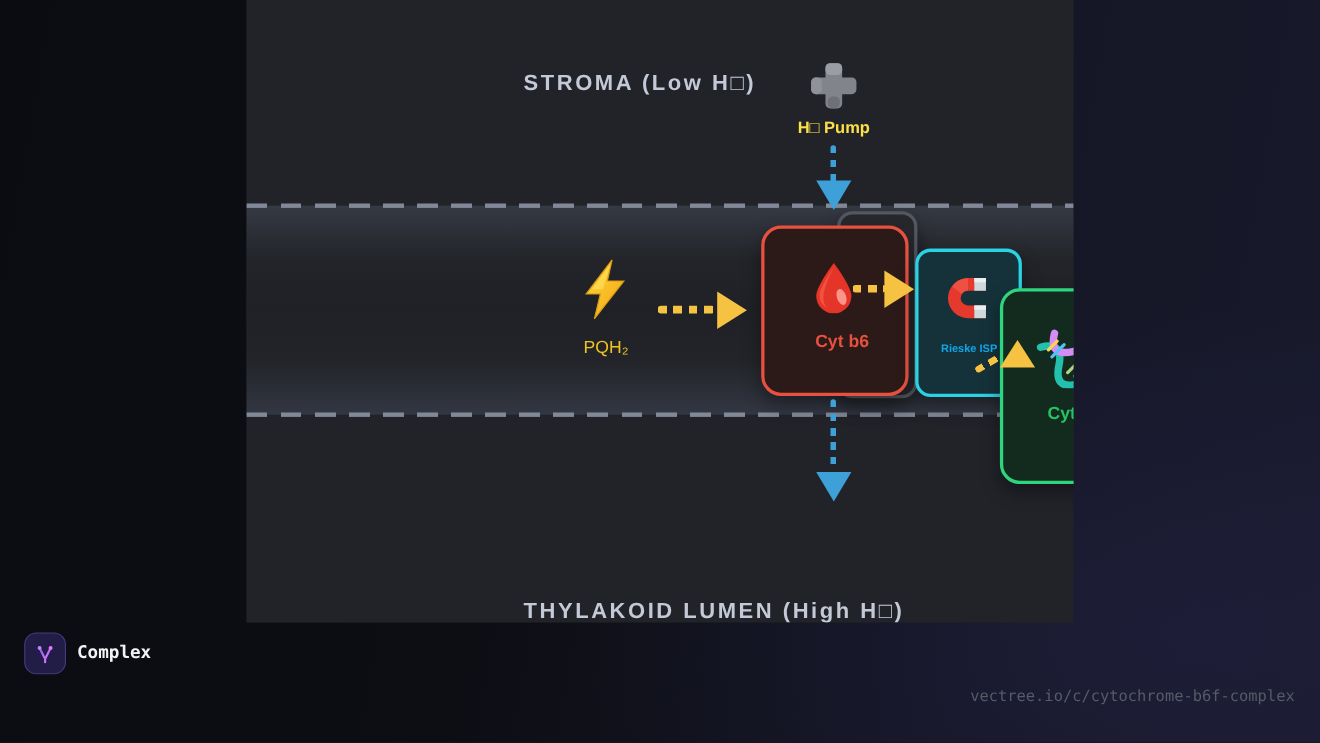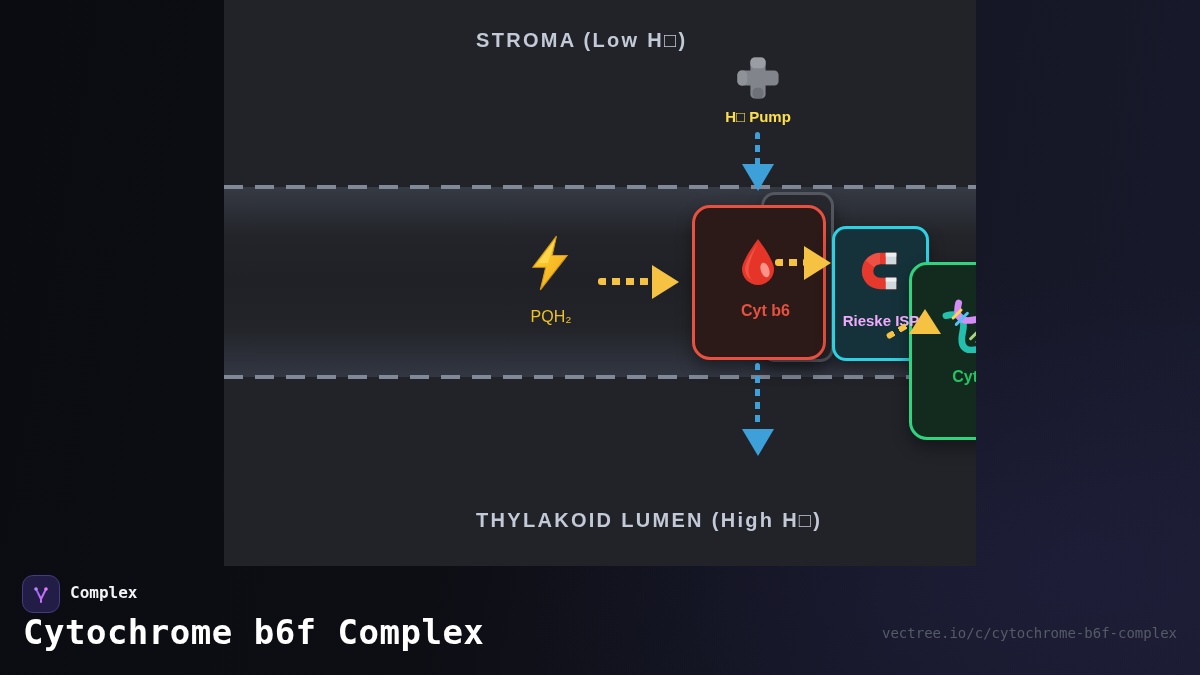--- a/index.html
+++ b/index.html
@@ -25,21 +25,21 @@
     z-index:0;
   }
   .dash-line{
     position:absolute; left:0; width:752px; height:4px; z-index:1;
     background:repeating-linear-gradient(90deg,#818998 0 19px,transparent 19px 31px);
   }
   .dash-top{ top:185px; }
   .dash-bottom{ top:375px; }
   .region-label{
     position:absolute; color:#c3c9d6; font-weight:bold; font-size:20px;
-    letter-spacing:2.3px; z-index:2; white-space:nowrap;
+    letter-spacing:2.3px; z-index:2; white-space:nowrap;margin-top:36px;
   }
   .stroma{ left:252px; top:29px; }
   .lumen{ left:252px; top:509px; }
 
   
   .node-box{
     position:absolute; border-radius:18px; border:3px solid;
     box-shadow:0 8px 16px rgba(0,0,0,.35);
   }
   .ghost-box{ left:537px; top:192px; width:73px; height:170px;
@@ -49,21 +49,21 @@
   .rieske-box{ left:608px; top:226px; width:97px; height:135px;
     border-color:#2bd2e3; background:#15323a; border-radius:14px; z-index:2; }
   .cytf-box{ left:685px; top:262px; width:122px; height:178px;
     border-color:#2fd57e; background:#132b1e; z-index:3; }
 
   .node-label{
     position:absolute; font-weight:bold; text-align:center; white-space:nowrap;
     font-size:16px; z-index:4;
   }
   .lbl-cytb6{ left:468px; top:302px; width:147px; color:#e8503f; }
-  .lbl-rieske{ left:599px; top:312px; width:116px; color:#f0abfc; font-size:15px; z-index:5; }
+  .lbl-rieske{ left:599px; top:312px; width:116px; color:#0ea5e9; font-size:10px; z-index:5; }
   .lbl-cytf{ left:685px; top:368px; width:122px; color:#22c463; }
   .lbl-plasto{ left:736px; top:477px; width:180px; color:#3f82d8; font-size:15px; z-index:4; }
   .lbl-hpump{ left:454px; top:108px; width:160px; color:#fde047; font-size:15px; text-align:center; font-weight:bold; position:absolute; z-index:3; }
   .lbl-pqh2{ left:247px; top:308px; width:160px; color:#f0c420; font-size:16px; text-align:center; font-weight:normal; position:absolute; z-index:3; }
 
   .icon{ position:absolute; z-index:4; }
 
   
   .dotline{ position:absolute; z-index:6; border-radius:3px; }
   .dot-h{ height:7px; background:repeating-linear-gradient(90deg,#f5c242 0 8px,transparent 8px 14px); }
@@ -190,17 +190,16 @@
             <stop offset="0" stop-color="#8b5cf6"></stop>
               <stop offset="1" stop-color="#e879f9"></stop>
           </linearGradient>
         </defs>
         <path d="M7 7 L12 17 L17 7 M12 17 L12 20" stroke="url(#vg)" stroke-width="2" fill="none" stroke-linecap="round" stroke-linejoin="round"></path>
         <circle cx="7" cy="7" r="1.8" fill="#c084fc"></circle>
         <circle cx="17" cy="7" r="1.8" fill="#e879f9"></circle>
       </svg>
     </div>
     <div class="brand">Complex</div>
-    <div class="big-title">Cytochrome b6f Complex</div>
     <div class="url">vectree.io/c/cytochrome-b6f-complex</div>
   </footer>
 
 </div>
 
 </body></html>

